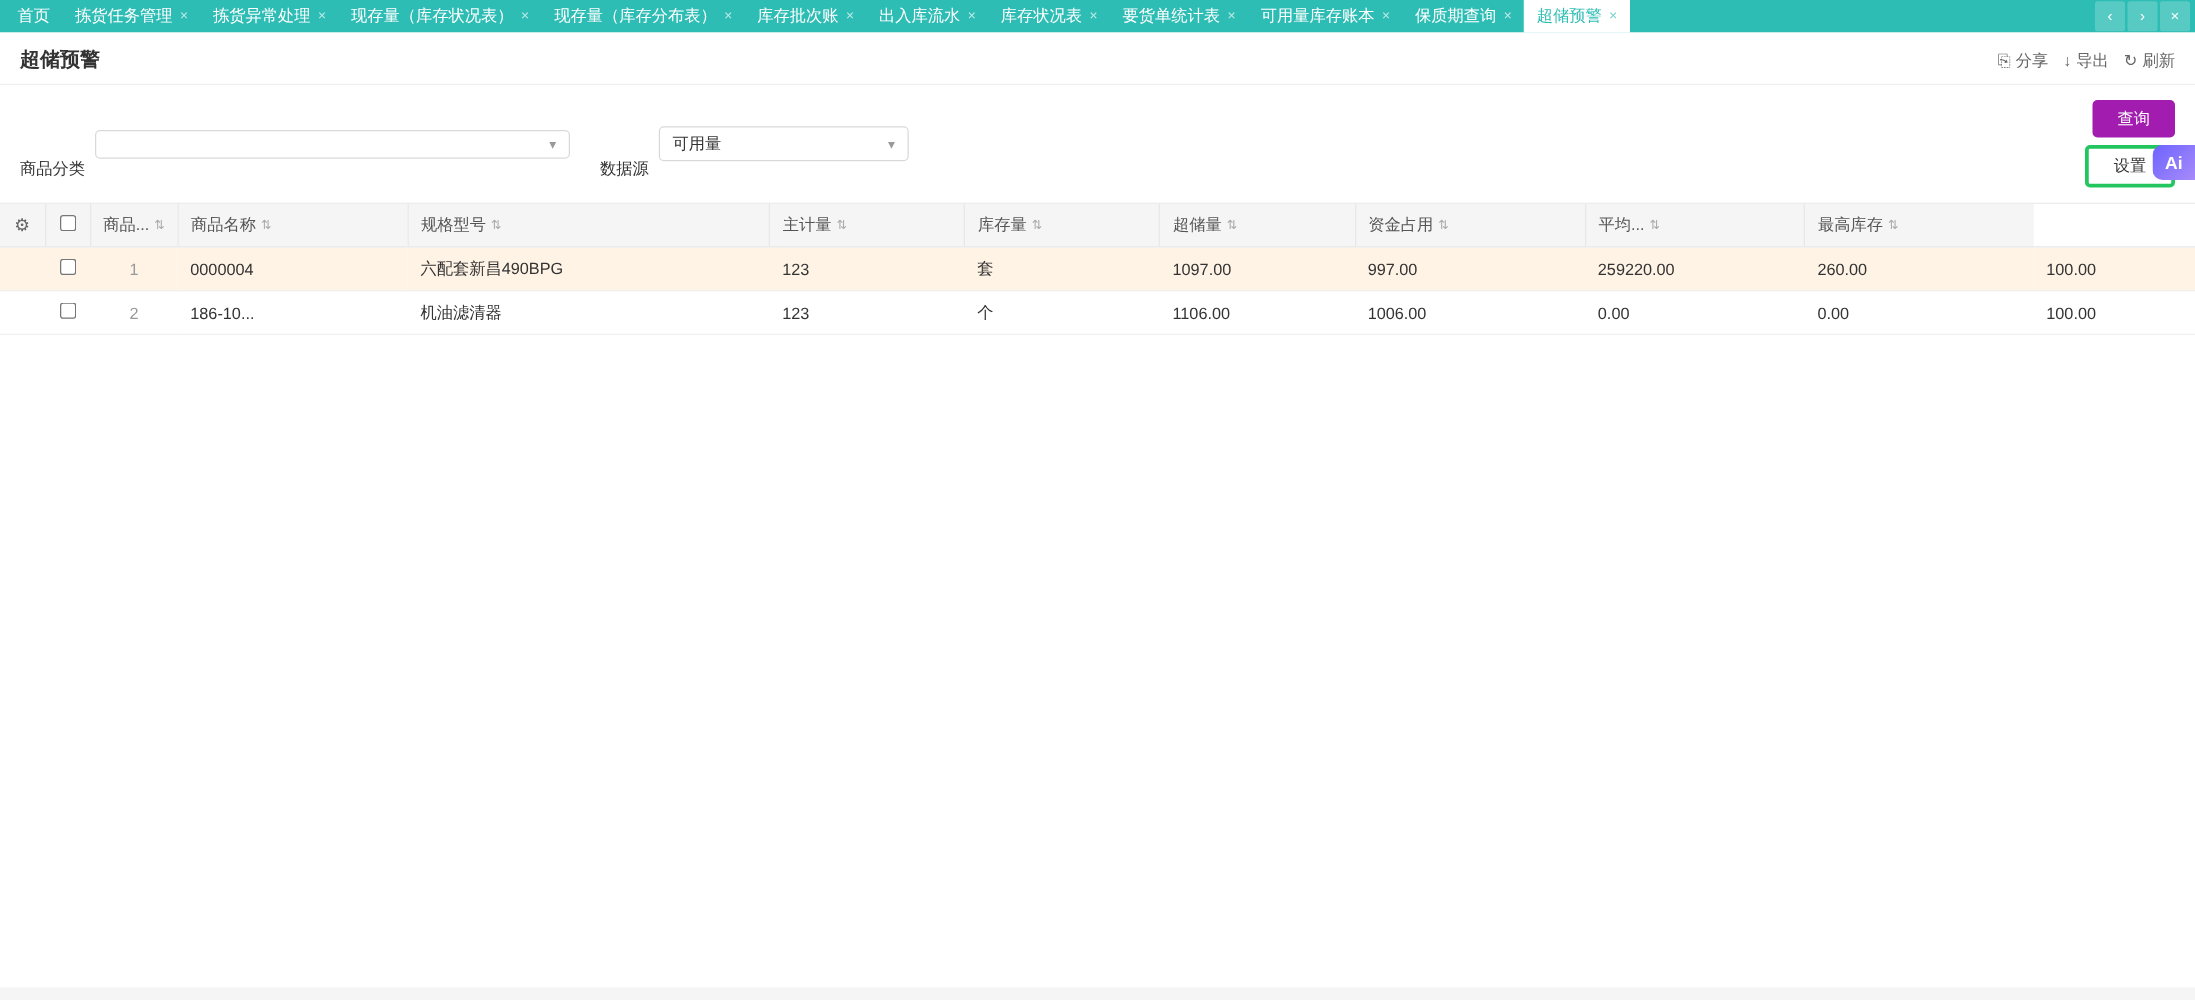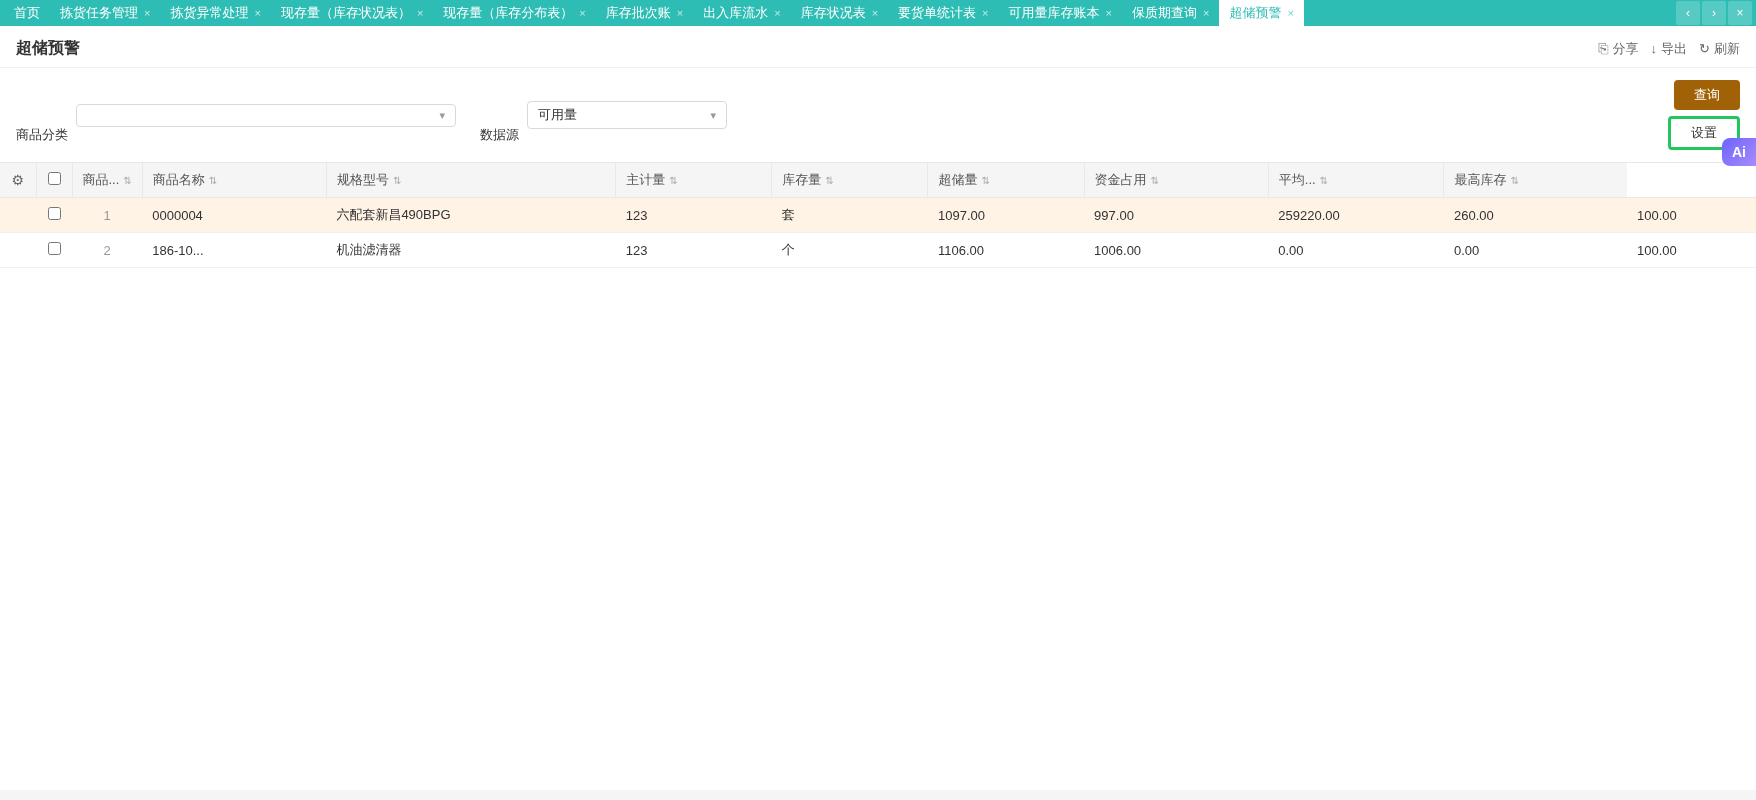--- a/index.html
+++ b/index.html
@@ -117,21 +117,21 @@
       background: #fff;
       cursor: pointer;
       min-width: 200px;
       gap: 8px;
       font-size: 13px;
       color: #333;
     }
     .filter-select .arrow { margin-left: auto; color: #999; font-size: 11px; }
 
     .btn-query {
-      background: #a16207;
+      background: #a21caf;
       color: #fff;
       border: none;
       border-radius: 4px;
       padding: 6px 20px;
       font-size: 13px;
       cursor: pointer;
     }
 
     .btn-setting {
       background: #fff;
@@ -207,21 +207,21 @@
     .gear-cell {
       text-align: center;
       width: 36px;
     }
     .gear-icon { color: #666; font-size: 14px; cursor: pointer; }
 
     
     .ai-badge {
       position: fixed;
       right: 0;
-      top: 138px;
+      top: 116px;
       background: linear-gradient(135deg, #6c63ff, #a78bfa);
       color: #fff;
       border-radius: 8px 0 0 8px;
       padding: 6px 10px;
       font-size: 14px;
       font-weight: bold;
       cursor: pointer;
       z-index: 999;
     }
   </style>

